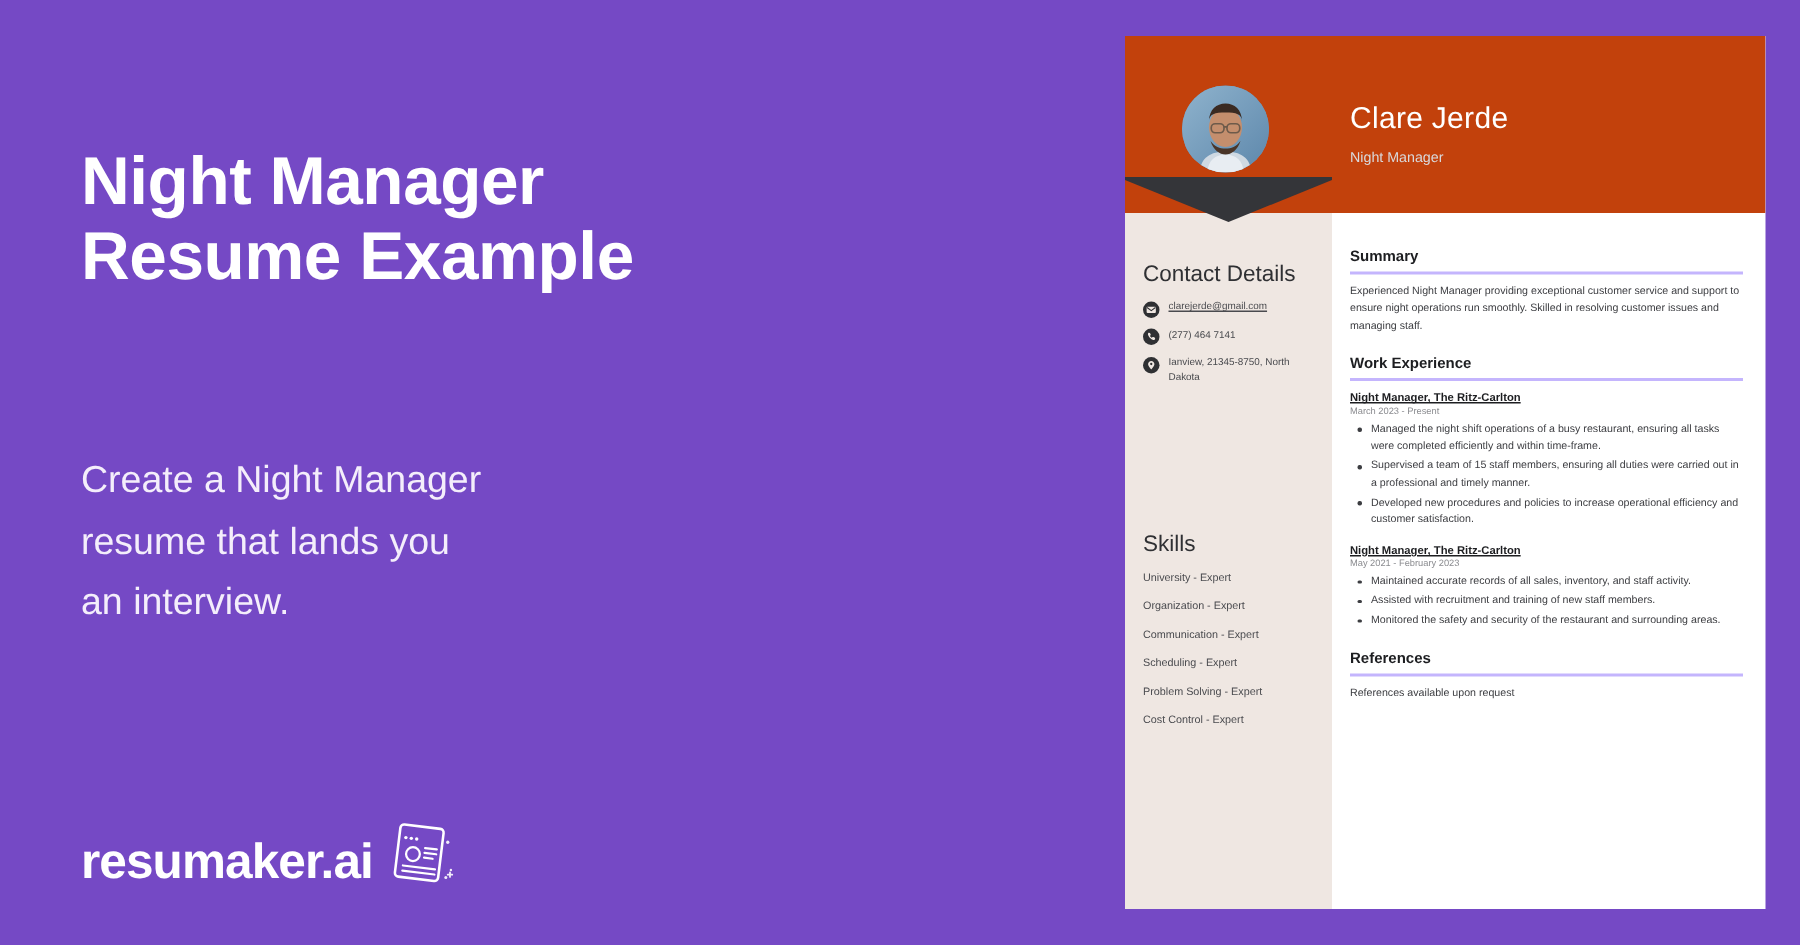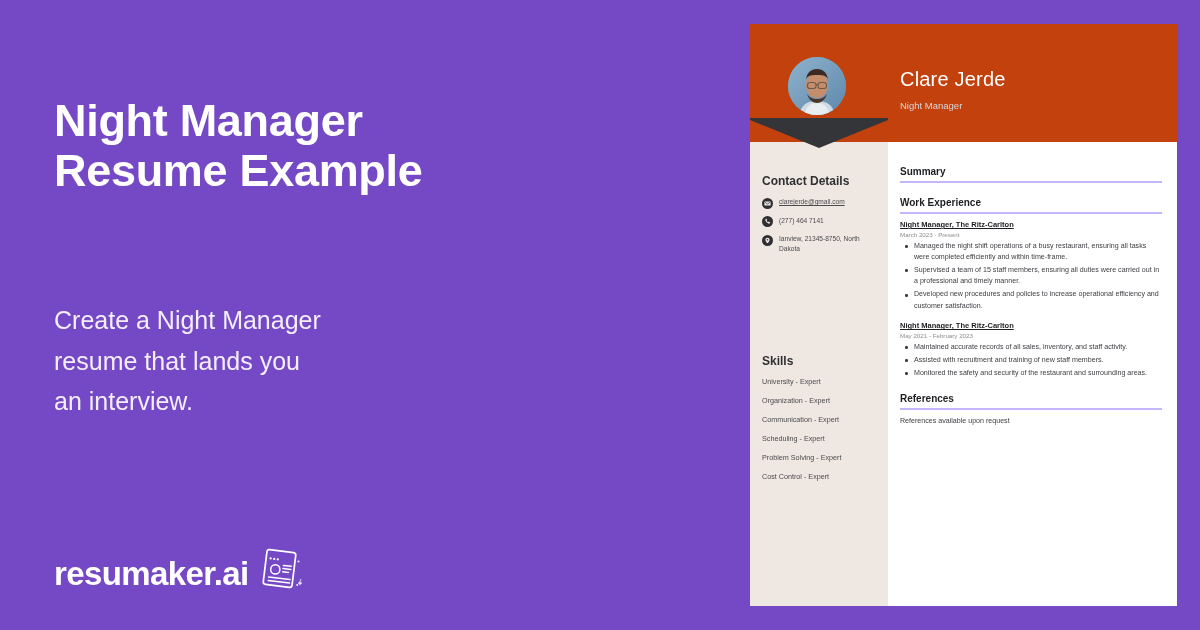--- a/index.html
+++ b/index.html
@@ -112,22 +112,22 @@
   }
 
   
   .side-body {
     position: absolute;
     left: 12px;
     width: 118px;
   }
   .side-h {
     color: #2f3033;
-    font-size: 12px;
-    font-weight: bold;
+    font-size: 15px;
+    font-weight: normal;
     margin-bottom: 9px;
   }
   .contact-row {
     display: flex;
     align-items: flex-start;
     margin-bottom: 7px;
   }
   .c-ico {
     flex: 0 0 auto;
     width: 11px; height: 11px;
@@ -367,20 +367,21 @@
       <div class="skill">Communication - Expert</div>
       <div class="skill">Scheduling - Expert</div>
       <div class="skill">Problem Solving - Expert</div>
       <div class="skill">Cost Control - Expert</div>
     </div>
 
     <div id="r-main">
 
       <div class="sec">
         <div class="sec-h">Summary</div>
+        <div class="sec-p">Experienced Night Manager providing exceptional customer service and support to ensure night operations run smoothly. Skilled in resolving customer issues and managing staff.</div>
       </div>
 
       <div class="sec">
         <div class="sec-h">Work Experience</div>
 
         <div class="job">
           <div class="job-title">Night Manager, The Ritz-Carlton</div>
           <div class="job-date">March 2023 - Present</div>
           <ul class="job-ul">
             <li>Managed the night shift operations of a busy restaurant, ensuring all tasks were completed efficiently and within time-frame.</li>

